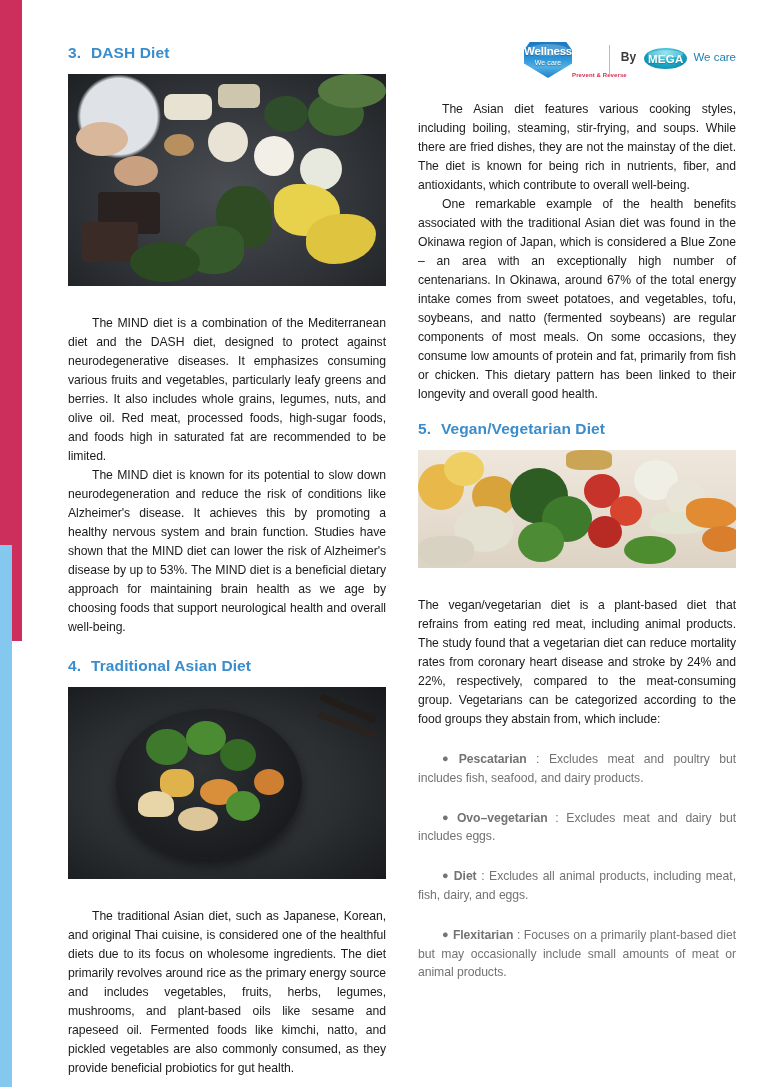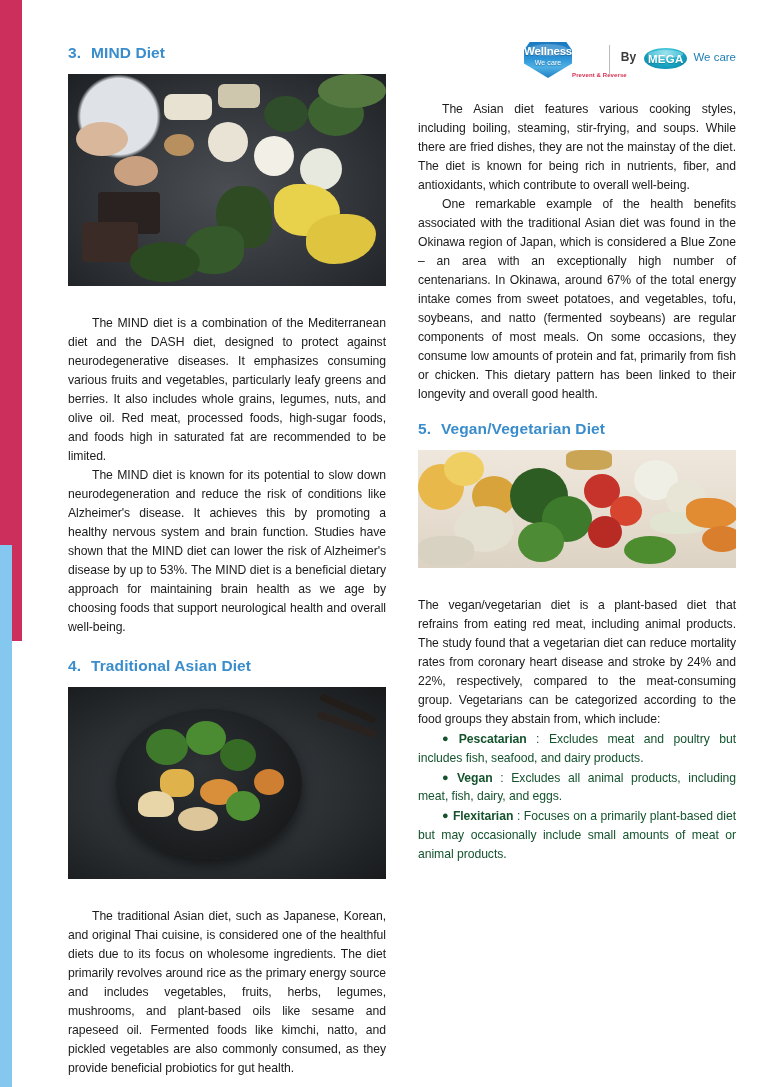--- a/index.html
+++ b/index.html
@@ -206,24 +206,25 @@
     text-indent: 24px;
     letter-spacing: -0.05px;
   }
   p.body.no-indent { text-indent: 0; }
   .after-photo { margin-top: 28px; }
 
   ul.bullets { list-style: none; margin-top: 0; }
   ul.bullets li {
     font-size: 12.2px;
     line-height: 18.8px;
-    color: #14532d;
+    color: #737373;
     text-align: justify;
     text-indent: 24px;
     letter-spacing: -0.05px;
+    margin-top: 20px;
   }
   .bullet-dot {
     font-size: 11px;
     vertical-align: 1px;
     margin-right: 4px;
   }
   .term { font-weight: bold; }
 </style>
 </head>
 <body>
@@ -246,21 +247,21 @@
     <div class="mega-pill">
       <span class="mega-text">MEGA</span>
     </div>
     <div class="wecare-text">We care</div>
   </div>
 
   <div class="col col-left">
 
     <div class="section-heading">
       <span class="section-num">3.</span>
-      <span>MIND Diet</span>
+      <span>DASH Diet</span>
     </div>
 
     <div class="photo photo-mind">
       <div class="blob" style="left:8px;  top:48px;  width:52px;  height:34px; background:#d9b79a;"></div>
       <div class="blob" style="left:46px; top:82px;  width:44px;  height:30px; background:#c9a181;"></div>
       <div class="blob" style="left:96px; top:20px;  width:48px;  height:26px; background:#e8e2d2; border-radius:8px;"></div>
       <div class="blob" style="left:150px;top:10px;  width:42px;  height:24px; background:#cfc6ae; border-radius:6px;"></div>
       <div class="blob" style="left:140px;top:48px;  width:40px;  height:40px; background:#e9e3d6;"></div>
       <div class="blob" style="left:186px;top:62px;  width:40px;  height:40px; background:#f2efe6;"></div>
       <div class="blob" style="left:232px;top:74px;  width:42px;  height:42px; background:#e7e9de;"></div>
@@ -334,21 +335,24 @@
       <div class="blob" style="left:148px;top:0px;   width:46px; height:20px; background:#caa556; border-radius:30%;"></div>
     </div>
 
     <p class="body after-photo no-indent">The vegan/vegetarian diet is a plant-based diet that refrains from eating red meat, including animal products. The study found that a vegetarian diet can reduce mortality rates from coronary heart disease and stroke by 24% and 22%, respectively, compared to the meat-consuming group. Vegetarians can be categorized according to the food groups they abstain from, which include:</p>
 
     <ul class="bullets">
       <li>
         <span class="bullet-dot">●</span><span class="term">Pescatarian</span><span> : </span><span>Excludes meat and poultry but includes fish, seafood, and dairy products.</span>
       </li>
       <li>
-        <span class="bullet-dot">●</span><span class="term">Vegan</span><span> : </span><span>Excludes all animal products, including meat, fish, dairy, and eggs.</span>
+        <span class="bullet-dot">●</span><span class="term">Ovo–vegetarian</span><span> : </span><span>Excludes meat and dairy but includes eggs.</span>
+      </li>
+      <li>
+        <span class="bullet-dot">●</span><span class="term">Diet</span><span> : </span><span>Excludes all animal products, including meat, fish, dairy, and eggs.</span>
       </li>
       <li>
         <span class="bullet-dot">●</span><span class="term">Flexitarian</span><span> : </span><span>Focuses on a primarily plant-based diet but may occasionally include small amounts of meat or animal products.</span>
       </li>
     </ul>
 
   </div>
 
 </div>
 

